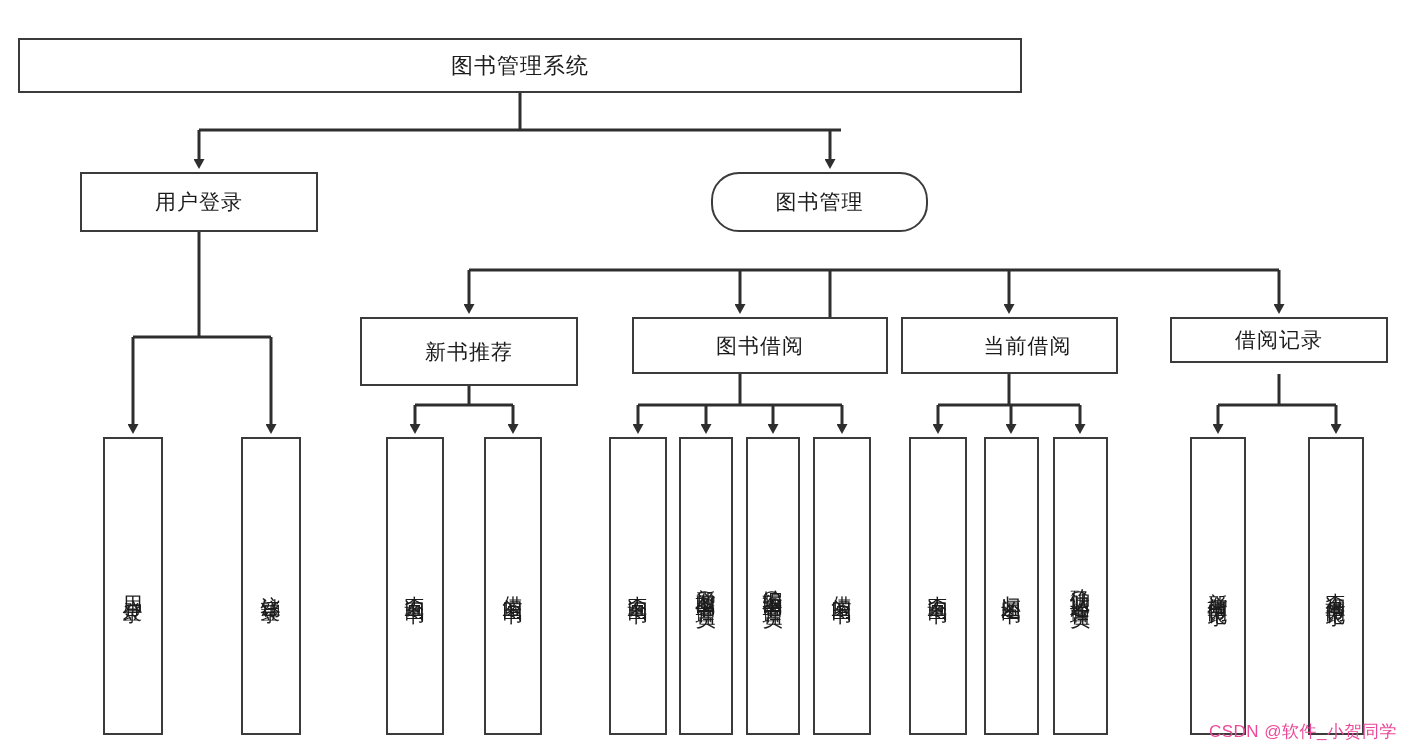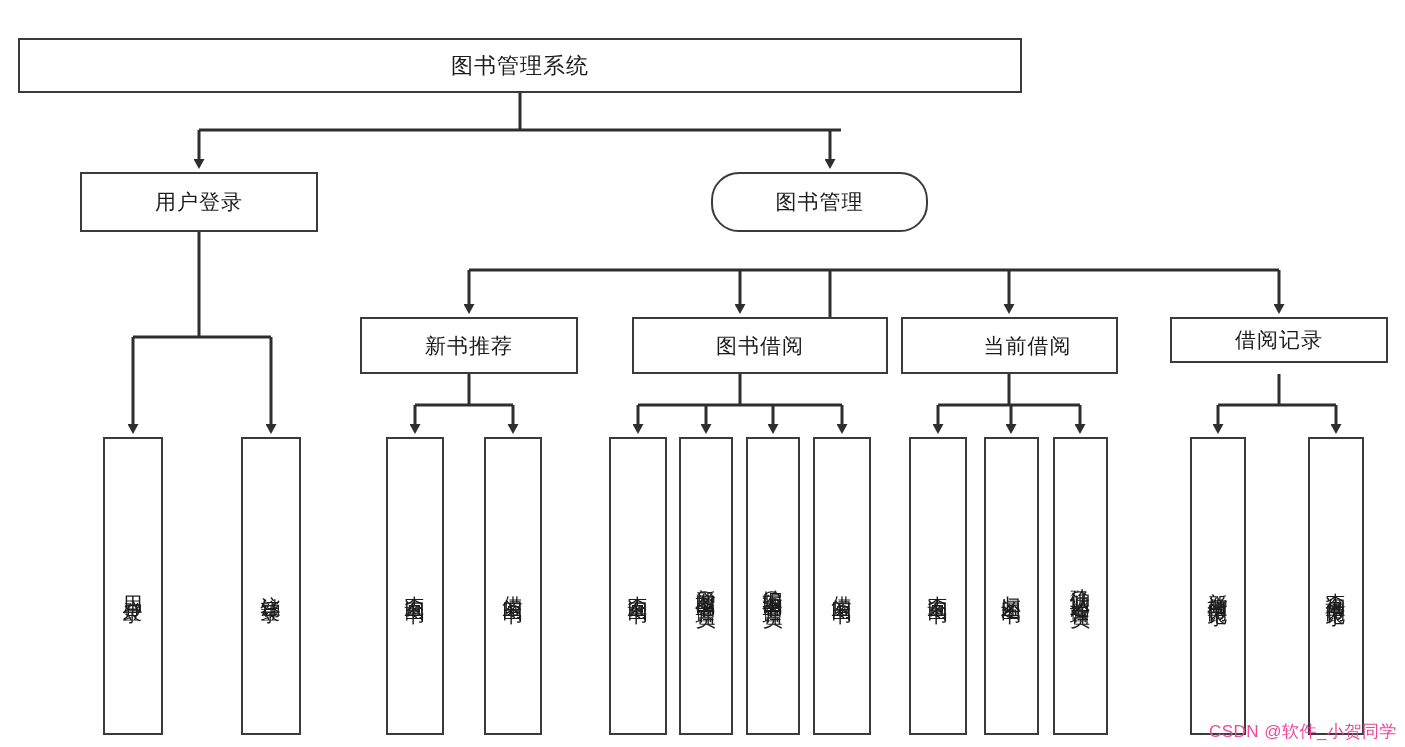--- a/index.html
+++ b/index.html
@@ -121,21 +121,21 @@
     <span>图书管理系统</span>
   </div>
 
   <div class="node horiz" id="n-l2-0" style="left: 80px; top: 172px; width: 238px; height: 60px;">
     <span>用户登录</span>
   </div>
   <div class="node horiz" id="n-l2-1" style="left: 711px; top: 172px; width: 217px; height: 60px; border-radius: 28px;">
     <span>图书管理</span>
   </div>
 
-  <div class="node horiz" id="n-l3-0" style="left: 360px; top: 317px; width: 218px; height: 57px;">
+  <div class="node horiz" id="n-l3-0" style="left: 360px; top: 317px; width: 218px; height: 69px;">
     <span>新书推荐</span>
   </div>
   <div class="node horiz" id="n-l3-1" style="left: 632px; top: 317px; width: 256px; height: 57px;">
     <span>图书借阅</span>
   </div>
   <div class="node horiz" id="n-l3-2" style="left: 901px; top: 317px; width: 217px; height: 57px; padding-left: 36px;">
     <span>当前借阅</span>
   </div>
   <div class="node horiz" id="n-l3-3" style="left: 1170px; top: 317px; width: 218px; height: 46px;">
     <span>借阅记录</span>

